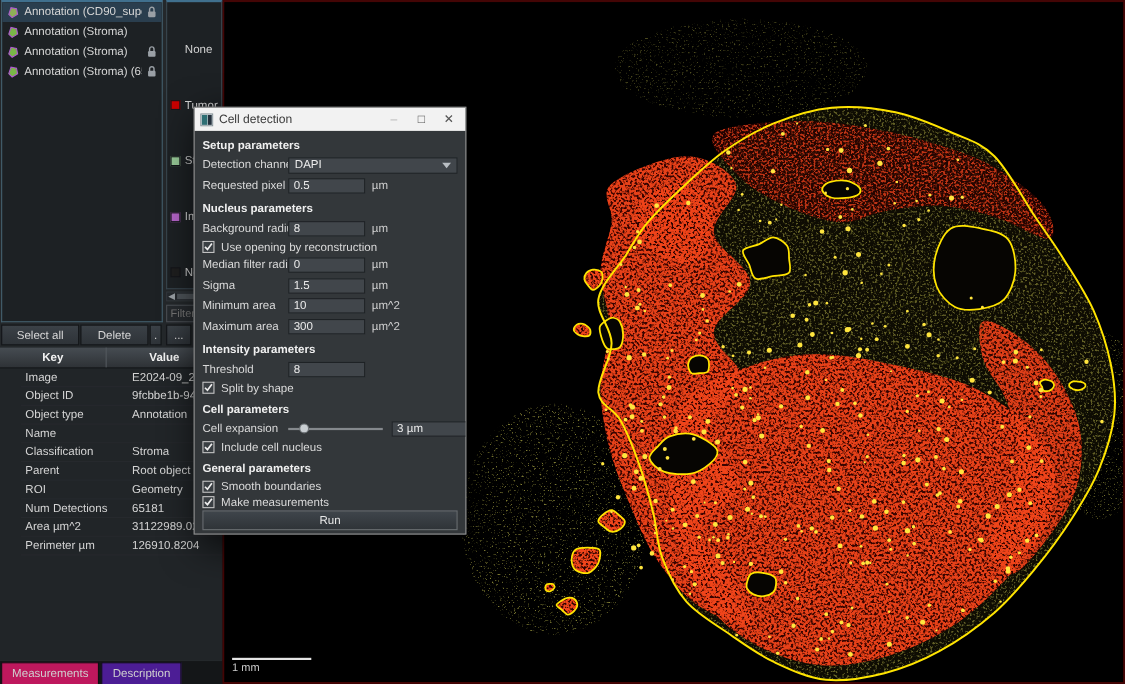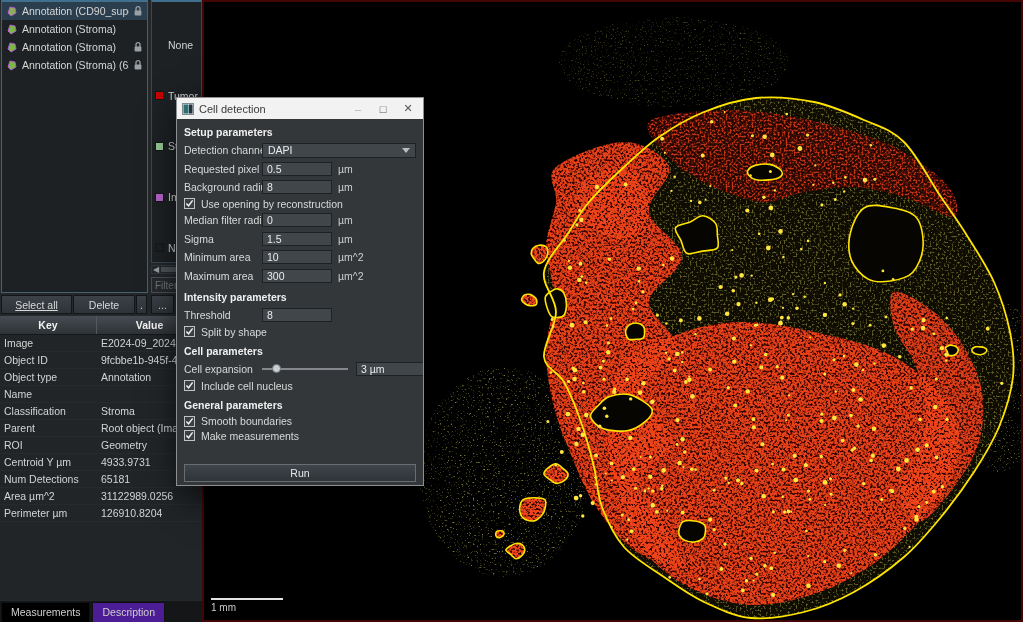--- a/index.html
+++ b/index.html
@@ -27,26 +27,26 @@
   .class-scroll .thumb{width:18px;height:5px;background:#4d5358;margin-left:1px;}
   .filter-input{position:absolute;left:0;top:277px;width:51px;height:16px;background:#262a2e;border:1px solid #4a4f54;
                 box-sizing:border-box;color:#8f959a;font-size:10px;padding:0 3px;font-family:"Liberation Sans",sans-serif;}
   .btn{background:linear-gradient(#3b4147,#2e3338);border:1px solid #14171a;color:#d8d8d8;font-size:10.5px;
        font-family:"Liberation Sans",sans-serif;position:absolute;height:19px;top:295px;padding:0;}
   .prop-table{position:absolute;left:0;top:316px;width:202px;height:284px;background:#212528;font-size:10.5px;}
   .prop-head{height:18px;display:flex;background:linear-gradient(#464c52,#2e3236);color:#f2f2f2;font-weight:bold;border-bottom:1px solid #15181a;text-align:center;}
   .prop-head div{display:flex;align-items:center;justify-content:center;}
   .prop-head .k{width:97px;border-right:1px solid #53595e;box-sizing:border-box;}
   .prop-head .v{flex:1;}
-  .prop-row{height:16px;display:flex;align-items:center;color:#d4d4d4;border-bottom:1px solid #26292d;white-space:nowrap;}
+  .prop-row{height:16px;display:flex;align-items:center;color:#d4d4d4;border-bottom:1px solid #26292d;white-space:nowrap;margin-left:19px;}
   .prop-row .k{width:97px;padding-left:4px;box-sizing:border-box;overflow:hidden;flex:none;}
   .prop-row .v{flex:1;padding-left:4px;overflow:hidden;}
   .tab-bar{position:absolute;left:0;top:601px;width:202px;height:21px;background:#141618;display:flex;gap:2px;padding:1px 0 0 1px;box-sizing:border-box;}
   .tab{height:19px;line-height:19px;padding:0 9px;font-size:10.5px;color:#cfcfcf;background:#4c1d95;border:1px solid #0e1012;border-bottom:none;}
-  .tab.active{background:#000000;}
+  .tab.active{background:#be185d;}
   
   .viewer{position:absolute;left:202px;top:0;width:821px;height:622px;background:#000;
           border:2px solid #440505;box-sizing:border-box;z-index:1;}
   .viewer svg{position:absolute;left:0;top:0;}
   .scale-bar{position:absolute;left:7px;bottom:7px;width:72px;text-align:left;z-index:3;}
   .scale-line{height:2px;background:#e4e4e4;margin-bottom:2px;}
   .scale-label{color:#cccccc;font-size:10px;}
   
   .dialog{position:absolute;left:176px;top:97px;width:248px;height:389px;background:#33373a;
           border:1px solid #8f8f8f;box-shadow:6px 10px 34px rgba(0,0,0,.8);z-index:10;box-sizing:border-box;
@@ -558,21 +558,21 @@
     <span>CD</span>
   </div>
         </div>
       <div class="class-scroll">
         <div class="arr">◀</div>
         <div class="thumb"></div>
       </div>
       <input class="filter-input" placeholder="Filter" style="">
     </div>
 
-    <button class="btn" style="left:1px;width:71px;text-decoration:underline;">Select all</button>
+    <button class="btn" style="left:1px;width:71px;">Select all</button>
     <button class="btn" style="left:73px;width:62px;">Delete</button>
     <button class="btn" style="left:136px;width:11px;">.</button>
     <button class="btn" style="left:151px;width:23px;">...</button>
     <button class="btn" style="left:177px;width:24px;">...</button>
 
     <div class="prop-table">
       <div class="prop-head">
         <div class="k">Key</div>
         <div class="v">Value</div>
       </div>
@@ -597,24 +597,20 @@
     <div class="k">Classification</div>
     <div class="v">Stroma</div>
   </div>
   <div class="prop-row">
     <div class="k">Parent</div>
     <div class="v">Root object (Image)</div>
   </div>
   <div class="prop-row">
     <div class="k">ROI</div>
     <div class="v">Geometry</div>
-  </div>
-  <div class="prop-row">
-    <div class="k">Centroid Y µm</div>
-    <div class="v">4933.9731</div>
   </div>
   <div class="prop-row">
     <div class="k">Num Detections</div>
     <div class="v">65181</div>
   </div>
   <div class="prop-row">
     <div class="k">Area µm^2</div>
     <div class="v">31122989.0256</div>
   </div>
   <div class="prop-row">
@@ -649,20 +645,21 @@
       <span class="dcombo">
         <span class="cv">DAPI</span>
         <span class="combo-arrow"></span>
           </span>
         </div>
         <div class="drow">
           <span class="dlabel">Requested pixel size</span>
       <span class="dfield">0.5</span>
       <span class="dunit">µm</span>
         </div>
+        <div class="dsec">Nucleus parameters</div>
         <div class="drow">
           <span class="dlabel">Background radius</span>
       <span class="dfield">8</span>
       <span class="dunit">µm</span>
         </div>
         <div class="dcheckrow">
           <span class="dcheck">
   <svg width="9" height="9" viewBox="0 0 10 10">
   <path d="M1.5 5 L4 7.5 L8.5 1.5" stroke="#ececec" stroke-width="1.7" fill="none"></path>
             </svg>

